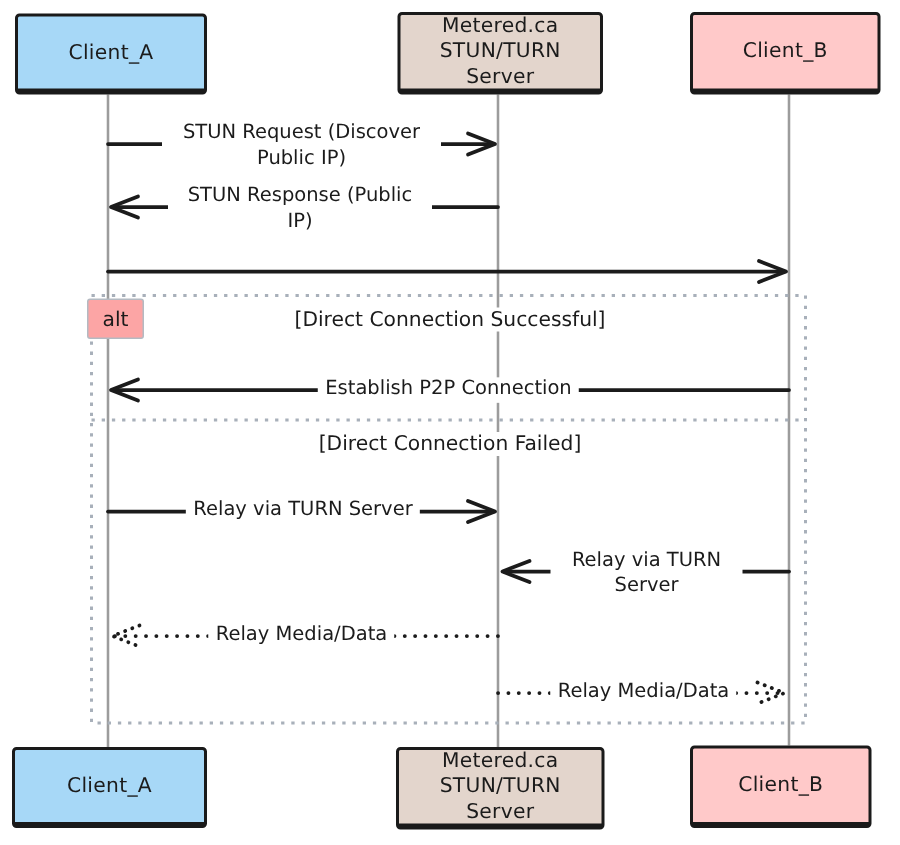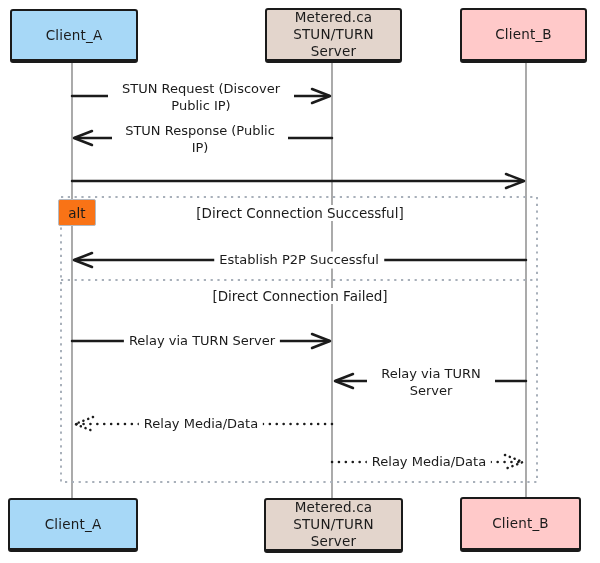--- a/index.html
+++ b/index.html
@@ -53,21 +53,21 @@
     background: #ffffff;
     text-align: center;
     font-size: 13.5px;
     padding: 0 4px;
     white-space: nowrap;
   }
   .alt-tag {
     position: absolute;
     left: 58px; top: 199px;
     width: 38px; height: 27px;
-    background: #f97316;
+    background: #fca5a5;
     border: 1.7px solid #b4bac2;
     border-radius: 2px;
     display: flex;
     align-items: center;
     justify-content: center;
     font-size: 13.5px;
     box-sizing: border-box;
   }
 </style>
 </head>
@@ -124,21 +124,21 @@
   </div>
   <div class="actor-box" style="left: 265px; top: 8px; width: 137px; height: 55px; background-color: rgb(227, 213, 204);">
     <span style="max-width:126px; display:inline-block;">Metered.ca STUN/TURN Server</span>
   </div>
   <div class="actor-box" style="left: 460px; top: 8px; width: 127px; height: 55px; background-color: rgb(255, 201, 201);">
     <span>Client_B</span>
   </div>
 
   <div class="msg-label wrap" style="left:201px; top:98px; width:176px;">STUN Request (Discover Public IP)</div>
   <div class="msg-label wrap" style="left:200px; top:140px; width:166px;">STUN Response (Public IP)</div>
-  <div class="msg-label" style="left:299px; top:260px;">Establish P2P Successful</div>
+  <div class="msg-label" style="left:299px; top:260px;">Establish P2P Connection</div>
   <div class="msg-label" style="left:202px; top:341px;">Relay via TURN Server</div>
   <div class="msg-label wrap" style="left:431px; top:383px; width:118px;">Relay via TURN Server</div>
   <div class="msg-label" style="left:201px; top:424px;">Relay Media/Data</div>
   <div class="msg-label" style="left:429px; top:462px;">Relay Media/Data</div>
 
   <div class="alt-tag">
     <span>alt</span>
   </div>
   <div class="cond-label" style="left:300px; top:296px;">[Direct Connection Failed]</div>
   <div class="cond-label" style="left:300px; top:213px;">[Direct Connection Successful]</div>

